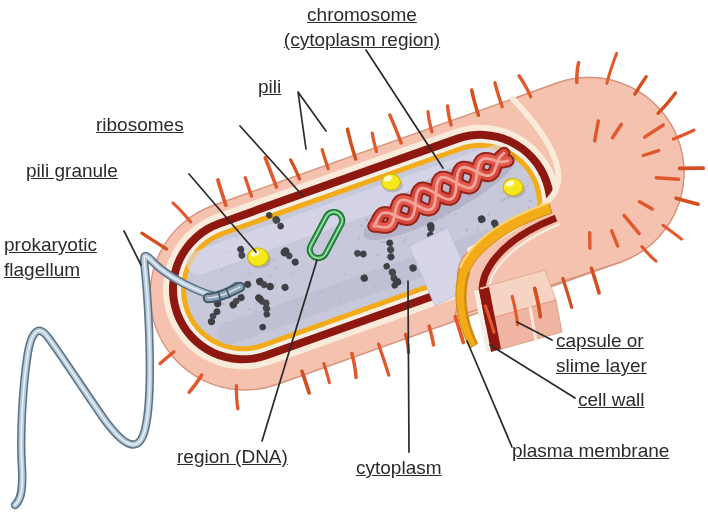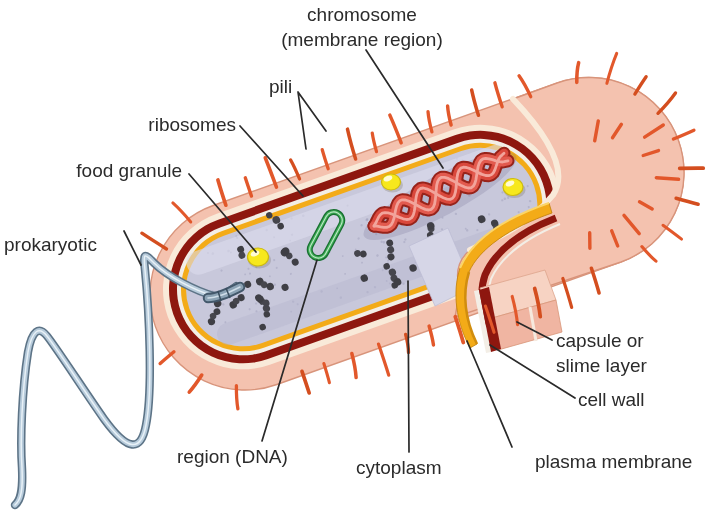--- a/index.html
+++ b/index.html
@@ -1,22 +1,22 @@
 <!DOCTYPE html>
 <html style="--c-text: #2b2b2b; --c-leader: #2a2a2a; --c-capsule: #f4c2af; --c-capsule-edge: #d8947b; --c-cream: #f9ead9; --c-cell-wall: #8e170f; --c-gap-white: #f3eee6; --c-membrane: #f3ab18; --c-membrane-shade: #d18d0e; --c-membrane-light: #fbd568; --c-cytoplasm: #c8c8db; --c-cytoplasm-light: #dcdcec; --c-cytoplasm-shade: #b5b5ce; --c-ribosome: #3f3f45; --c-chromosome: #d94f43; --c-chromosome-dark: #97231a; --c-chromosome-light: #f2a49b; --c-plasmid: #2f9e4e; --c-plasmid-dark: #187031; --c-plasmid-light: #bfe8c8; --c-granule: #f7e81d; --c-granule-rim: #cdba10; --c-flagellum: #b7cbdb; --c-flagellum-edge: #5d7487; --c-flagellum-light: #e8f1f7; --c-pili: #e2582b;"><head>
 <meta charset="utf-8">
 <style>
   html,body{margin:0;padding:0;background:#ffffff;}
   #stage{position:relative;width:708px;height:515px;background:#fff;overflow:hidden;
          font-family:"Liberation Sans", sans-serif;}
   #cellsvg{position:absolute;left:0;top:0;}
   .lbl{position:absolute;font-size:19px;line-height:1.32;color:var(--c-text,#2b2b2b);
-       white-space:nowrap;}
+       white-space:nowrap;text-decoration:underline;}
   .lbl.center{text-align:center;white-space:normal;}
-  .lbl.right{text-align:right;}
+  .lbl.right{text-align:left;}
   .fill-capsule{fill:var(--c-capsule,#f4c2af);stroke:var(--c-capsule-edge,#d8947b);stroke-width:1.4;}
   .fill-cream{fill:var(--c-cream,#f9ead9);}
   .fill-wall{fill:var(--c-cell-wall,#8e170f);}
   .fill-white{fill:var(--c-gap-white,#f3eee6);}
   .fill-membrane{fill:var(--c-membrane,#f3ab18);}
   .fill-cyto{fill:var(--c-cytoplasm,#c8c8db);}
   .leader{stroke:var(--c-leader,#2a2a2a);stroke-width:1.7;fill:none;stroke-linecap:round;}
 </style>
 </head>
 <body>
@@ -353,41 +353,42 @@
       <line class="leader" x1="262" y1="441" x2="317" y2="260"></line>
       <line class="leader" x1="409" y1="452" x2="408" y2="281"></line>
       <line class="leader" x1="512" y1="447" x2="467" y2="341"></line>
       <line class="leader" x1="575" y1="398" x2="490" y2="345"></line>
       <line class="leader" x1="552" y1="340" x2="517" y2="322"></line>
     </g>
   </svg>
 
   <div class="lbl center" style="left:250px;top:2px;width:224px;">
     <span>chromosome</span><br>
-    <span>(membrane region)</span>
-  </div>
-  <div class="lbl" style="left:258px;top:74px;margin-left:11px;">
+    <span>(cytoplasm region)</span>
+  </div>
+  <div class="lbl" style="left:258px;top:74px;">
     <span>pili</span>
   </div>
   <div class="lbl right" style="left:96px;top:112px;width:140px;">
     <span>ribosomes</span>
   </div>
   <div class="lbl right" style="left:26px;top:158px;width:156px;">
-    <span>food granule</span>
+    <span>pili granule</span>
   </div>
   <div class="lbl" style="left:4px;top:212px;margin-top:20px;">
     <span>prokaryotic</span><br>
+    <span>flagellum</span>
   </div>
   <div class="lbl" style="left:177px;top:444px;">
     <span>region (DNA)</span>
   </div>
   <div class="lbl" style="left:356px;top:455px;">
     <span>cytoplasm</span>
   </div>
-  <div class="lbl" style="left:535px;top:438px;margin-top:11px;">
+  <div class="lbl" style="left:512px;top:438px;">
     <span>plasma membrane</span>
   </div>
   <div class="lbl" style="left:556px;top:328px;">
     <span>capsule or</span><br>
     <span>slime layer</span>
   </div>
   <div class="lbl" style="left:578px;top:387px;">
     <span>cell wall</span>
   </div>
 </div>

